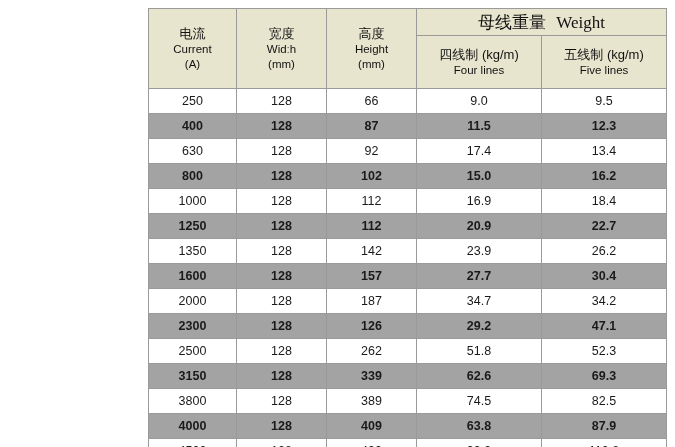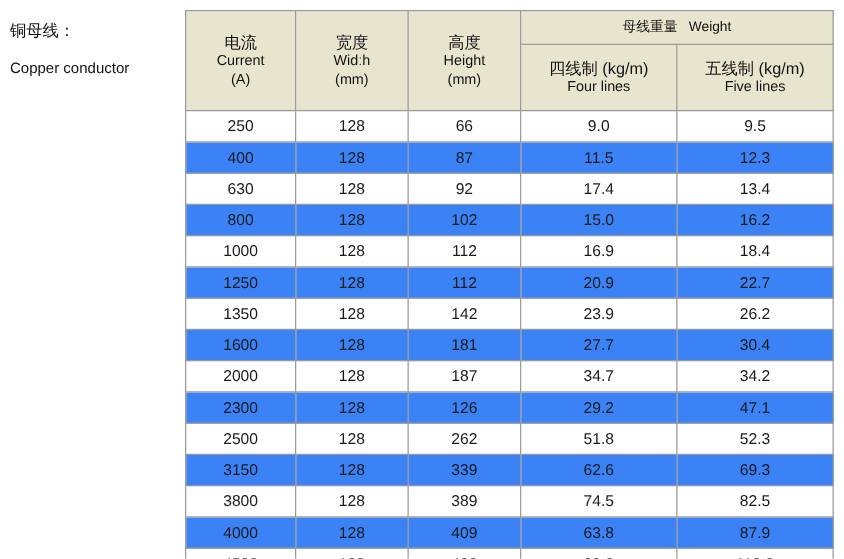--- a/index.html
+++ b/index.html
@@ -65,49 +65,47 @@
   }
   .hd-en {
     font-size: 11.5px;
     line-height: 15px;
   }
   .head-cell-tall {
     height: 78px;
   }
   .head-weight-top {
     height: 26px;
-    font-size: 11px;
+    font-size: 17px;
     line-height: 17px;
+    font-family: Liberation Serif, serif;
   }
   .head-weight-sub {
     height: 52px;
   }
   tbody td {
     height: 24px;
     font-size: 12.5px;
     background: #ffffff;
   }
   tbody tr.alt td {
-    background: #3b82f6;
+    background: #a3a3a3;
+    font-weight: bold;
   }
   .col-a { width: 88px; }
   .col-b { width: 90px; }
   .col-c { width: 90px; }
   .col-d { width: 125px; }
   .col-e { width: 125px; }
 </style>
 </head>
 <body>
 
 <div class="page">
 
-  <div class="left-label">
-    <div class="cn">铜母线：</div>
-    <div class="en">Copper conductor</div>
-  </div>
 
   <div class="table-wrap">
     <table class="spec">
       <colgroup>
         <col class="col-a">
           <col class="col-b">
           <col class="col-c">
           <col class="col-d">
           <col class="col-e">
       </colgroup>
@@ -190,21 +188,21 @@
           <tr>
             <td>1350</td>
             <td>128</td>
             <td>142</td>
             <td>23.9</td>
             <td>26.2</td>
           </tr>
           <tr class="alt">
             <td>1600</td>
             <td>128</td>
-            <td>181</td>
+            <td>157</td>
             <td>27.7</td>
             <td>30.4</td>
           </tr>
           <tr>
             <td>2000</td>
             <td>128</td>
             <td>187</td>
             <td>34.7</td>
             <td>34.2</td>
           </tr>

